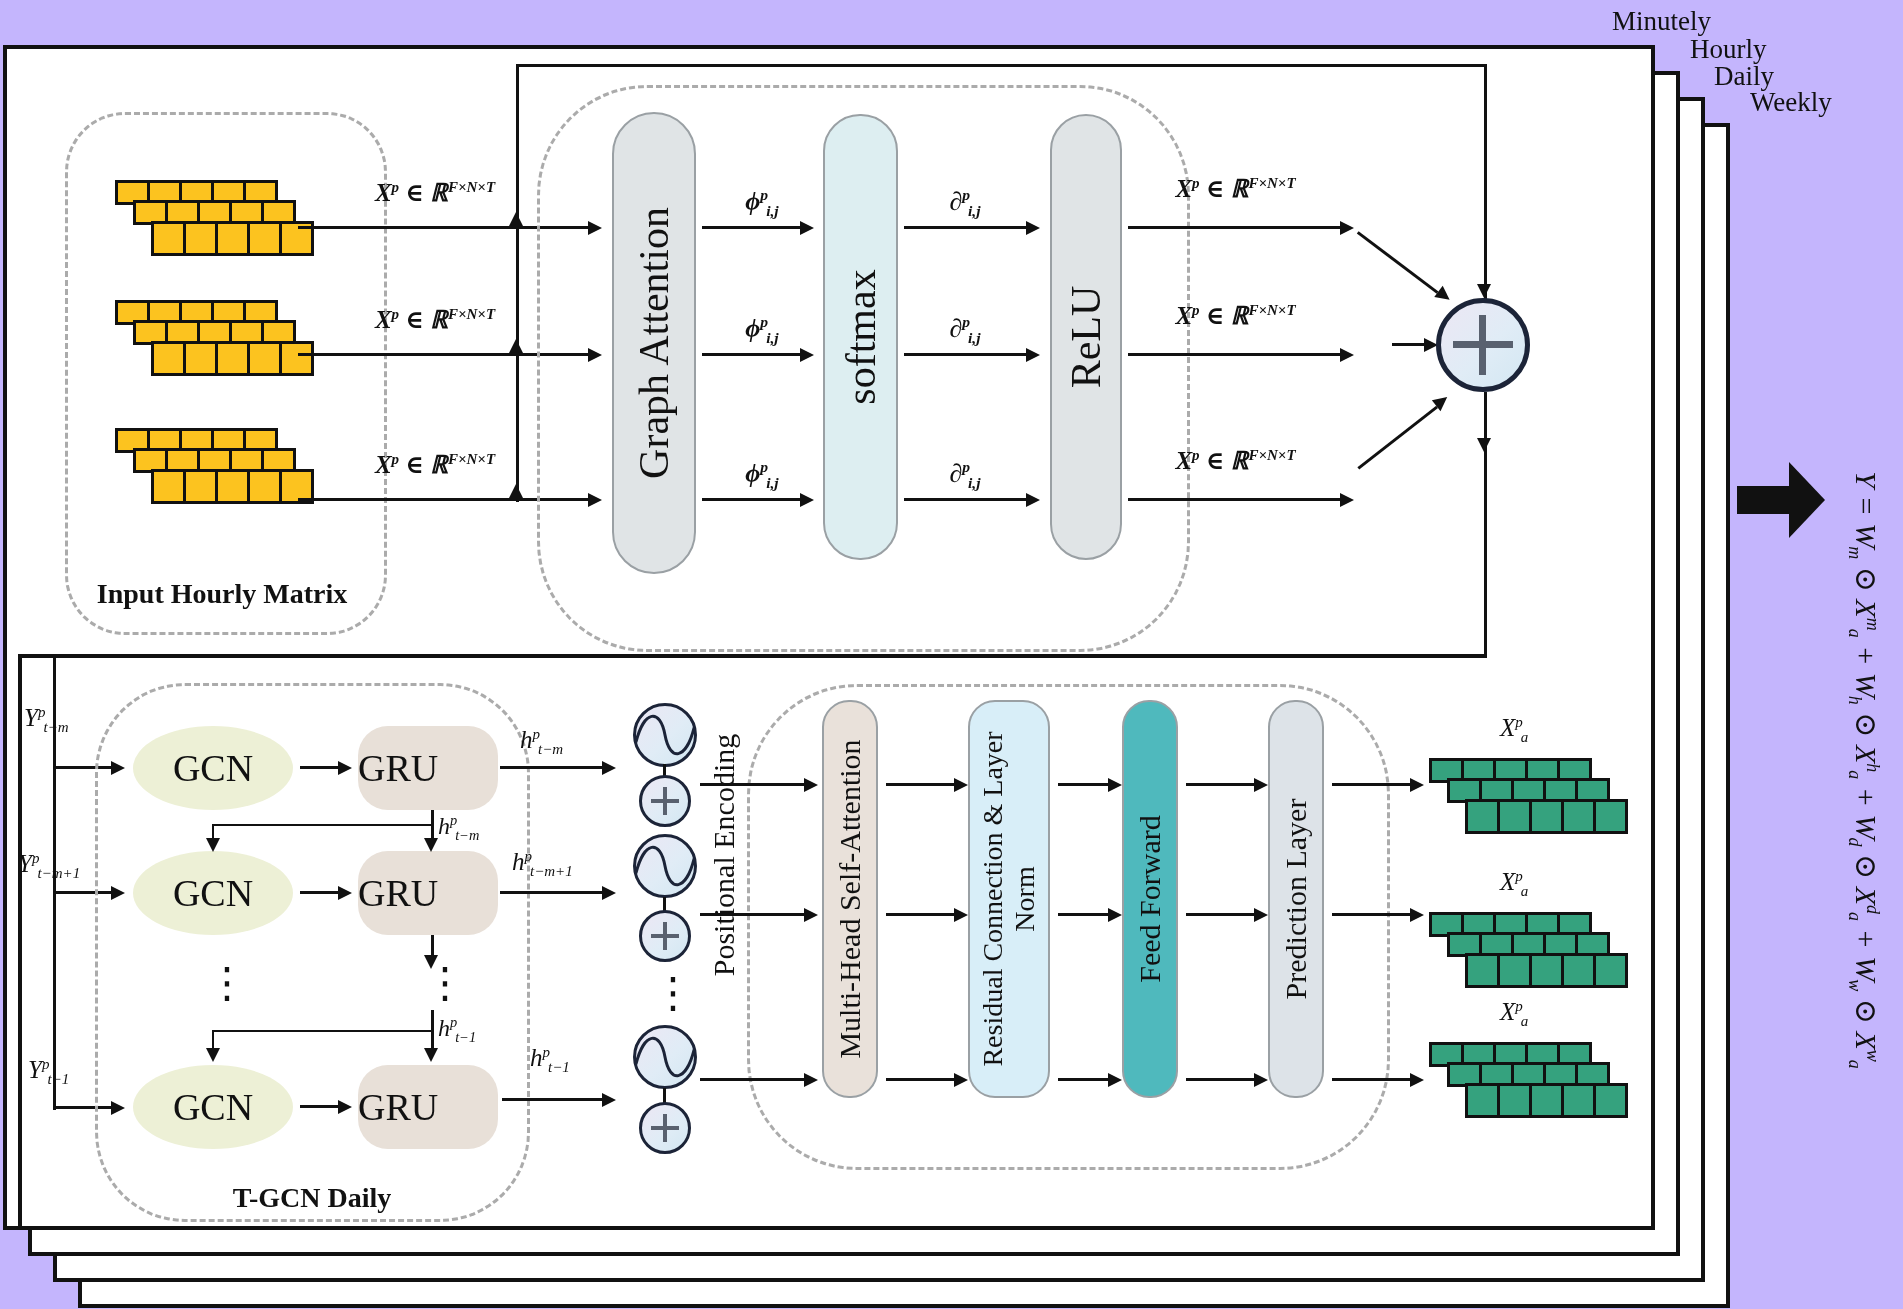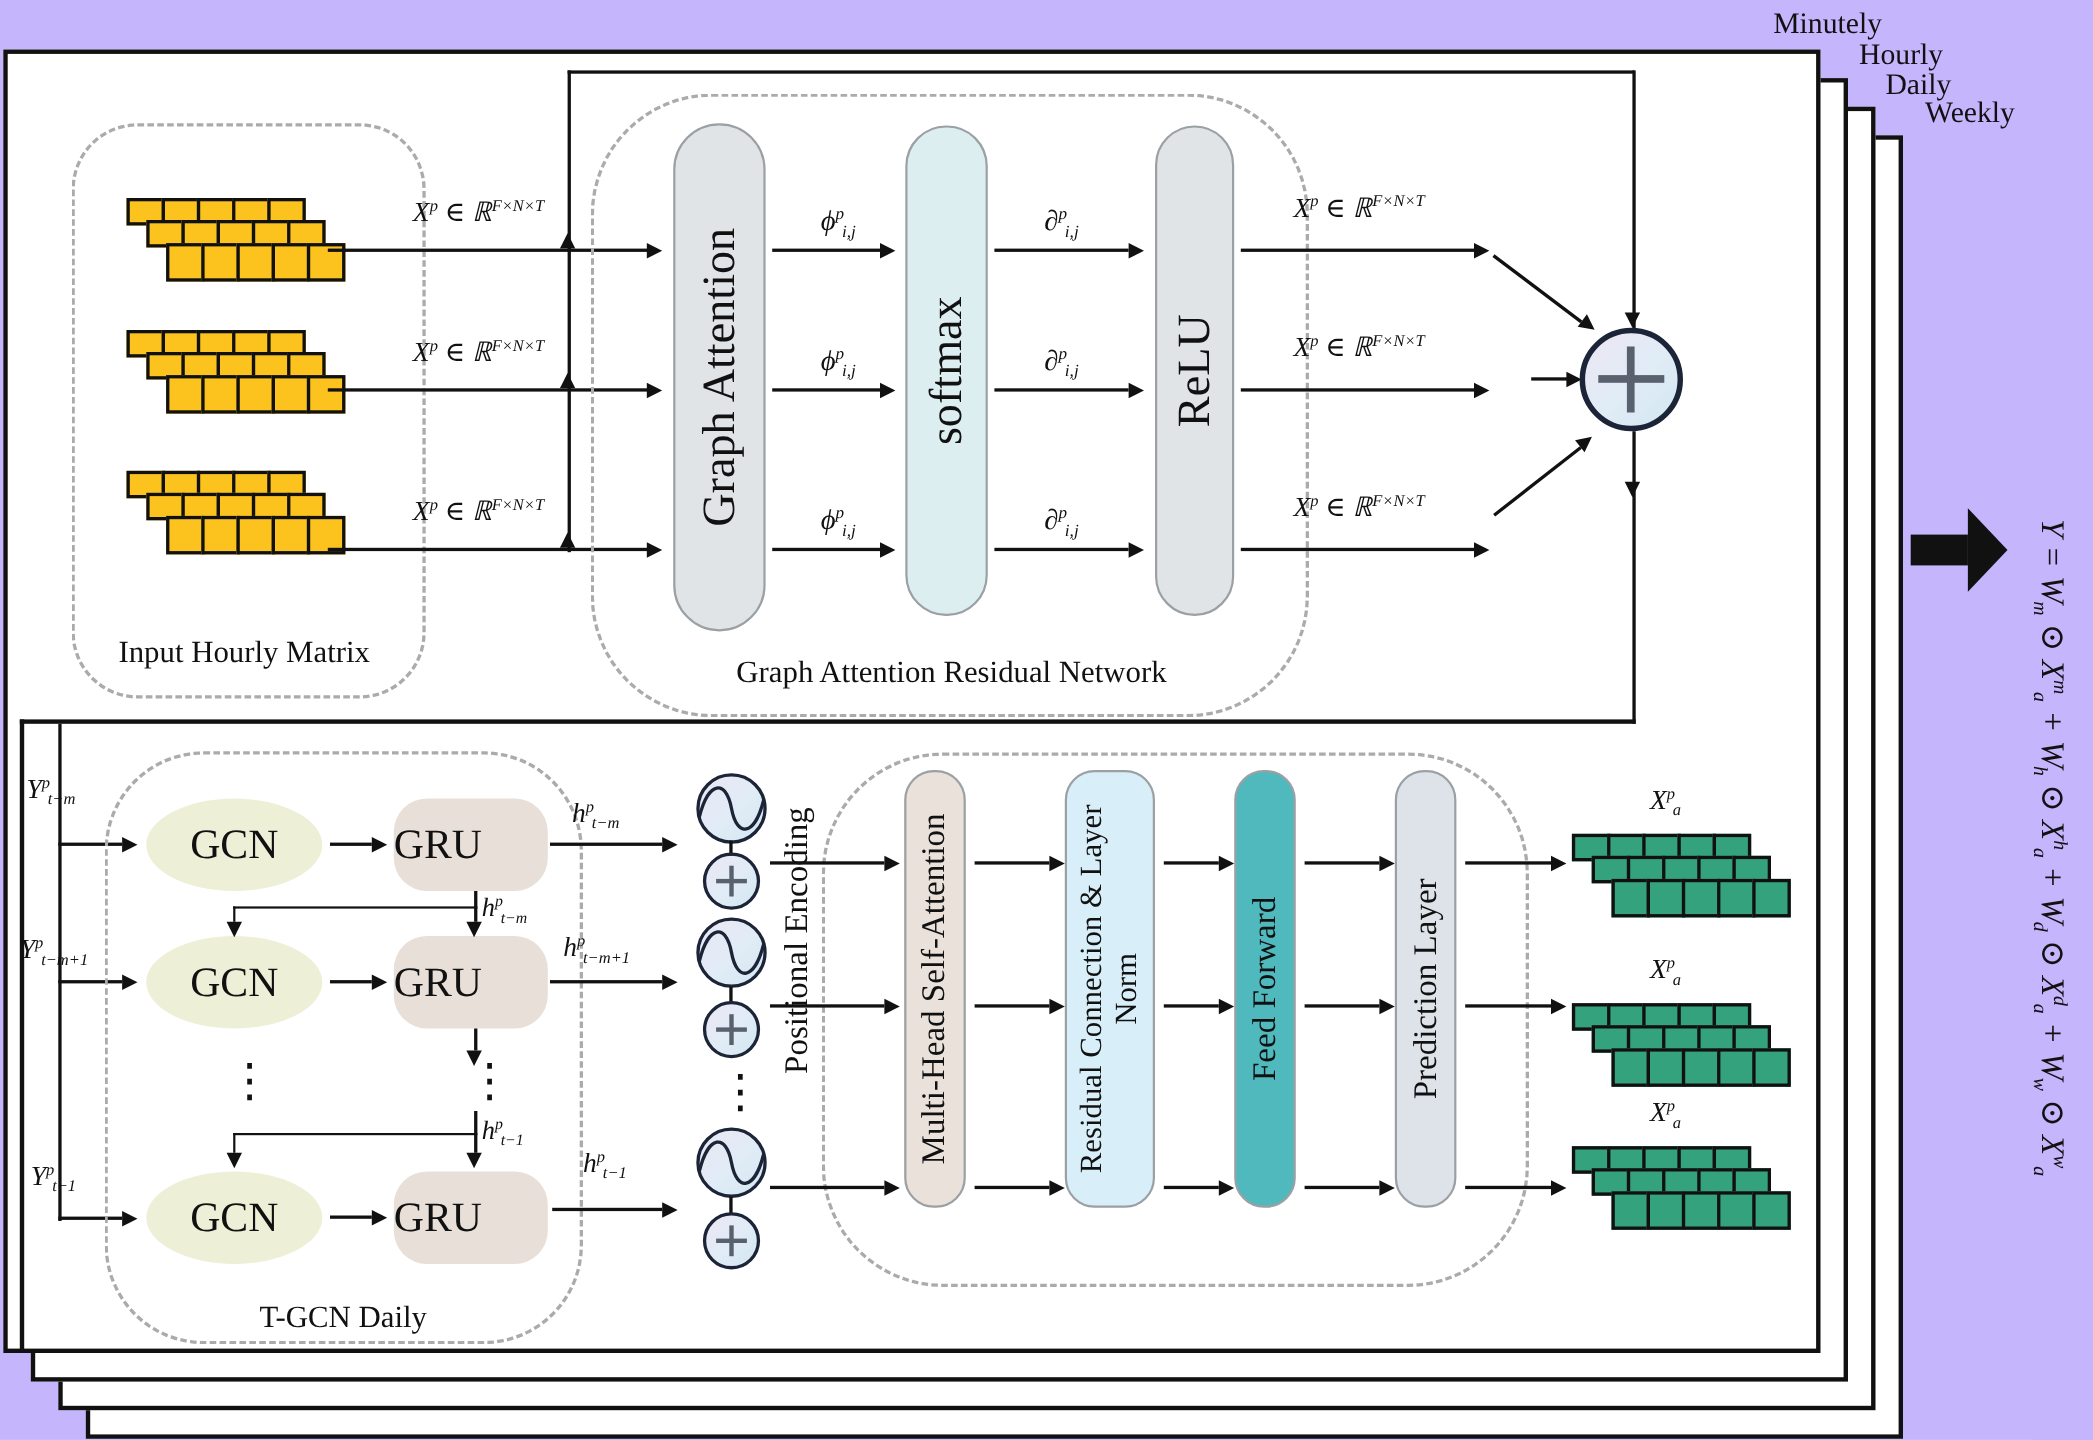--- a/index.html
+++ b/index.html
@@ -7,21 +7,21 @@
   #canvas{position:relative;width:1903px;height:1309px;background:#c4b5fd;overflow:hidden;}
   .frame{position:absolute;background:#fff;border:4px solid var(--ink,#111);box-sizing:border-box;}
   .hl{position:absolute;background:var(--ink,#111);height:3px;}
   .vl{position:absolute;background:var(--ink,#111);width:3px;}
   .thick{height:4px;}
   .vthick{width:4px;}
   .ar{position:absolute;width:0;height:0;border-top:7px solid transparent;border-bottom:7px solid transparent;border-left:14px solid var(--ink,#111);}
   .ad{position:absolute;width:0;height:0;border-left:7px solid transparent;border-right:7px solid transparent;border-top:14px solid var(--ink,#111);}
   .au{position:absolute;width:0;height:0;border-left:7px solid transparent;border-right:7px solid transparent;border-bottom:14px solid var(--ink,#111);}
   .lbl{position:absolute;color:var(--ink,#111);white-space:nowrap;}
-  .ctr{text-align:center;white-space:normal;}
+  .ctr{text-align:center;white-space:normal;font-weight:bold;}
   .math{font-style:italic;}
   .sup{font-size:60%;vertical-align:super;}
   .sub{font-size:60%;vertical-align:sub;margin-left:-2px;}
   .dash{position:absolute;border:3px dashed var(--dash_gray,#ababab);box-sizing:border-box;}
   .pill{position:absolute;display:flex;align-items:center;justify-content:center;border:2.5px solid #9aa0a4;box-sizing:border-box;}
   .pill>span{transform:rotate(-90deg);white-space:nowrap;}
   .vtext{position:absolute;display:flex;align-items:center;justify-content:center;}
   .vtext>span{white-space:nowrap;}
   .stack{position:absolute;width:213px;height:76px;}
   .srow{position:absolute;display:flex;}
@@ -209,21 +209,20 @@
   <div class="diag" style="left:1358px;top:468px;transform:rotate(-38deg)">
     <div class="hl" style="left:0;top:-1px;width:100px"></div>
       <div class="ar" style="left:100px;top:-8px"></div>
   </div>
 
   <div class="bigplus">
       <div class="ph"></div>
       <div class="pv"></div>
     </div>
 
-  <div class="lbl ctr" style="left:640px;top:596px;width:450px;font-size:28px">Graph Attention Residual Network</div>
 
   <div class="vl" style="left:1484px;top:392px;height:266px"></div>
   <div class="ad" style="left:1477px;top:438px"></div>
 
   <div class="hl thick" style="left:18px;top:654px;width:1469px"></div>
   <div class="vl vthick" style="left:18px;top:654px;height:576px"></div>
 
   <div class="vl" style="left:53px;top:658px;height:452px"></div>
   <div class="lbl math" style="left:24px;top:704px;font-size:25px"><span>Y</span><span class="sup">p</span><span class="sub">t−m</span></div>
   <div class="lbl math" style="left:18px;top:850px;font-size:25px"><span>Y</span><span class="sup">p</span><span class="sub">t−m+1</span></div>

